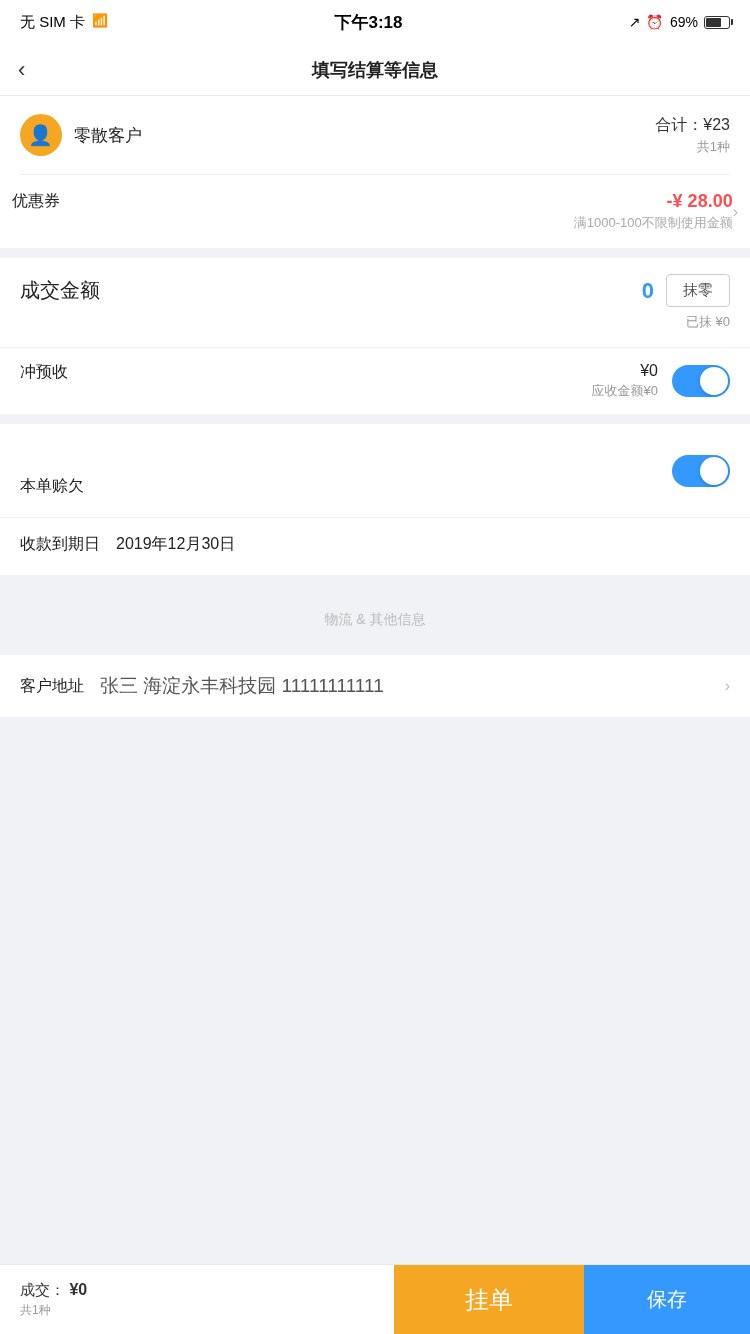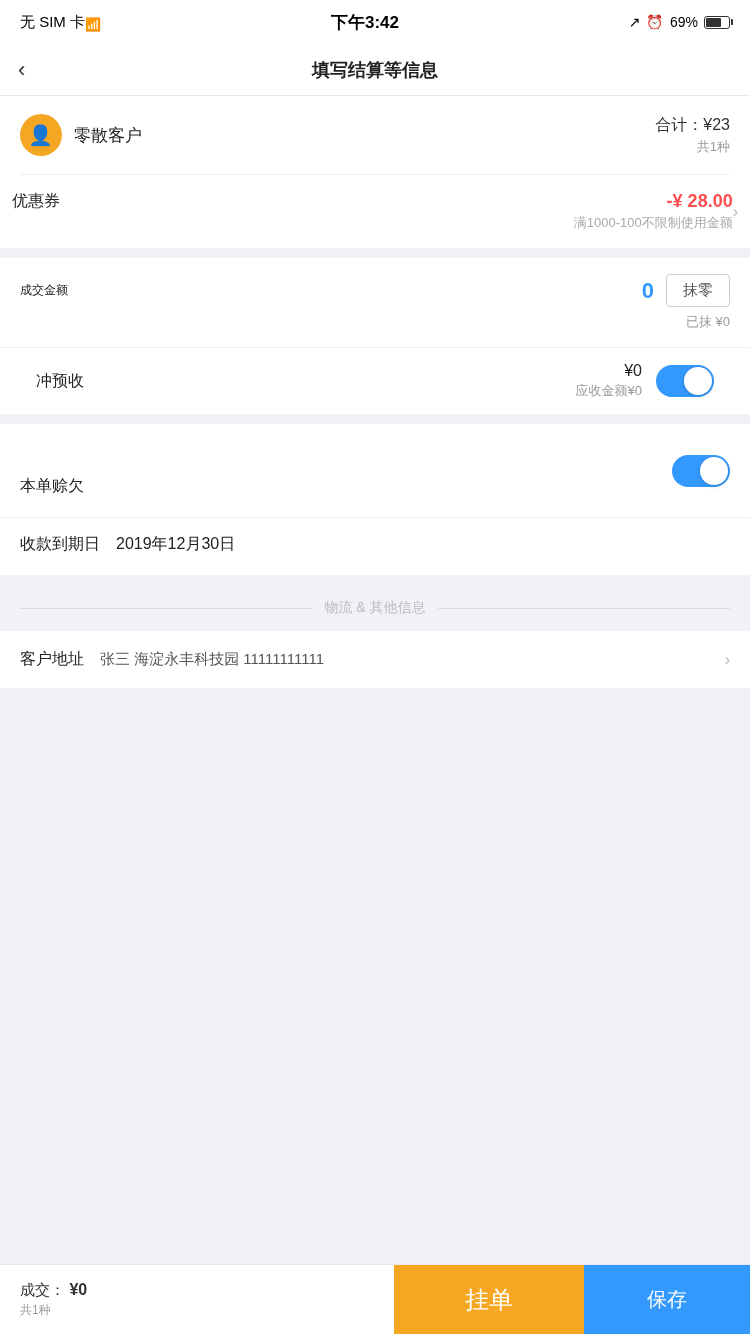--- a/index.html
+++ b/index.html
@@ -17,21 +17,21 @@
     .status-bar {
       height: 44px;
       background: #fff;
       display: flex;
       align-items: center;
       justify-content: space-between;
       padding: 0 20px;
       font-size: 15px;
       font-weight: 500;
     }
-    .status-left { display: flex; align-items: flex-end; gap: 0; }
+    .status-left { display: flex; align-items: flex-start; gap: 7px; }
     .status-center { font-size: 17px; font-weight: 600; }
     .status-right { display: flex; align-items: center; gap: 6px; font-size: 14px; }
     .wifi-icon { font-size: 13px; }
     .battery-block {
       display: inline-flex; align-items: center;
       border: 1.5px solid #333; border-radius: 3px;
       width: 26px; height: 13px; padding: 1px; position: relative;
     }
     .battery-fill {
       background: #333; height: 100%; border-radius: 1px;
@@ -102,38 +102,38 @@
     .coupon-amount { font-size: 18px; color: #ff4d4f; font-weight: 600; }
     .coupon-desc { font-size: 13px; color: #aaa; text-align: right; margin-top: 2px; }
     .chevron { font-size: 16px; color: #bbb; }
     .coupon-right-block { text-align: right; }
 
     
     .amount-row {
       display: flex; align-items: center; justify-content: space-between;
       padding: 16px 20px 4px 20px;
     }
-    .amount-label { font-size: 12px; color: #222; }
+    .amount-label { font-size: 20px; color: #222; }
     .amount-right { display: flex; align-items: center; gap: 12px; }
     .amount-value { font-size: 22px; color: #3399ff; font-weight: 600; min-width: 30px; text-align: right; }
     .round-btn {
       border: 1px solid #ccc; border-radius: 4px;
       padding: 6px 16px; font-size: 15px; color: #555;
       background: #fff; cursor: pointer;
     }
     .amount-sub {
       font-size: 13px; color: #999;
       padding: 2px 20px 16px 20px;
       text-align: right;
     }
 
     
     .prepay-row {
-      display: flex; align-items: center; justify-content: space-between;
-      padding: 14px 36px;
+      display: flex; align-items: flex-start; justify-content: space-between;
+      padding: 14px 20px;
       border-top: 1px solid #f0f0f0;
     }
     .prepay-label { font-size: 16px; color: #222; }
     .prepay-right { display: flex; align-items: center; gap: 14px; }
     .prepay-amounts { text-align: right; }
     .prepay-value { font-size: 16px; color: #222; font-weight: 500; }
     .prepay-sub { font-size: 13px; color: #999; margin-top: 2px; }
 
     
     .toggle {
@@ -170,30 +170,31 @@
       background: #f0f2f5;
       padding: 14px 20px;
       text-align: center;
     }
     .logistics-text {
       font-size: 14px; color: #bbb;
     }
     .logistics-line {
       display: flex; align-items: center; gap: 12px;
       justify-content: center;
+      flex-direction: column;
     }
     .line-bar { flex: 1; height: 1px; background: #ddd; }
 
     
     .address-row {
       display: flex; align-items: center; justify-content: space-between;
       padding: 18px 20px;
     }
     .address-label { font-size: 16px; color: #222; flex-shrink: 0; margin-right: 16px; }
-    .address-value { font-size: 15px; color: #555; flex: 1; }
+    .address-value { font-size: 19px; color: #555; flex: 1; }
 
     
     .empty-space { height: 200px; background: #f0f2f5; }
 
     
     .bottom-bar {
       position: fixed; bottom: 0; left: 0; width: 750px;
       height: 70px;
       display: flex; align-items: center;
       background: #fff;
@@ -221,21 +222,21 @@
     }
   </style>
 </head>
 <body>
 
 <div class="status-bar">
   <div class="status-left">
     <span>无 SIM 卡</span>
     <span class="wifi-icon">📶</span>
   </div>
-  <div class="status-center">下午3:42</div>
+  <div class="status-center">下午3:18</div>
   <div class="status-right">
     <span>↗</span>
     <span>⏰</span>
     <span>69%</span>
     <div class="battery-block">
       <div class="battery-fill"></div>
       <div class="battery-tip"></div>
     </div>
   </div>
 </div>

